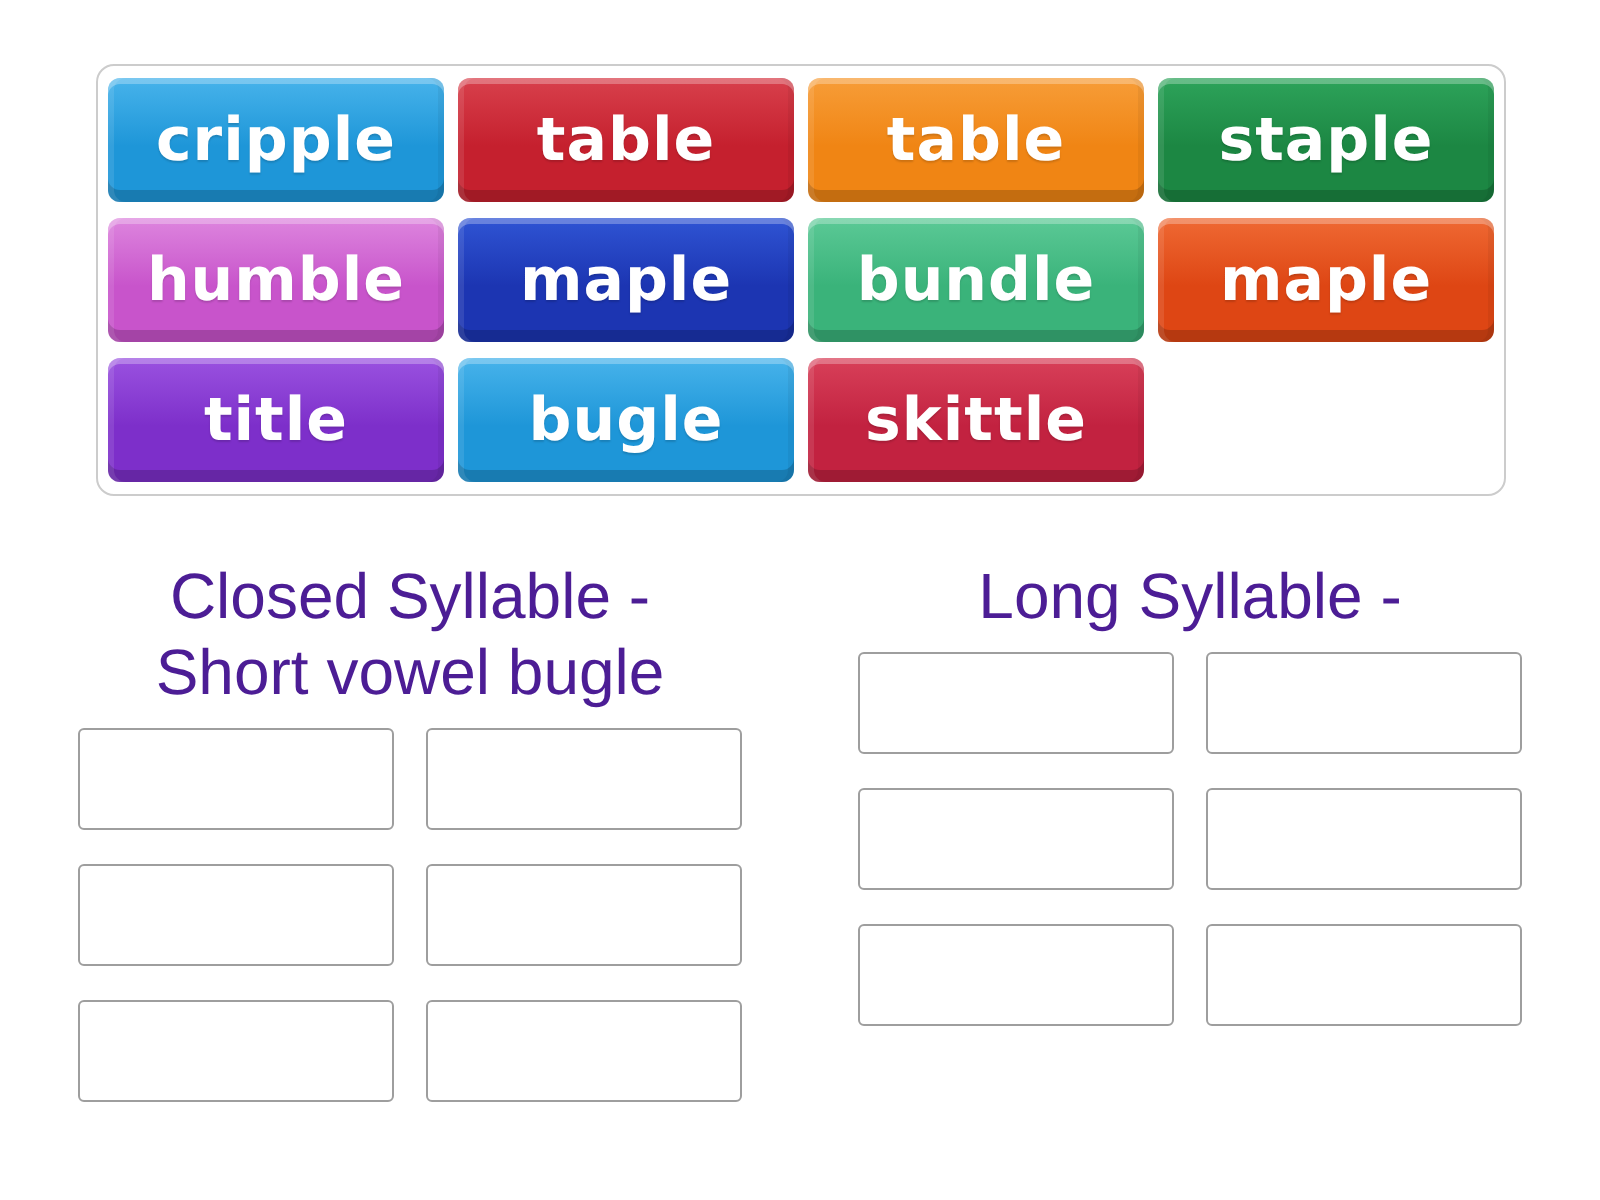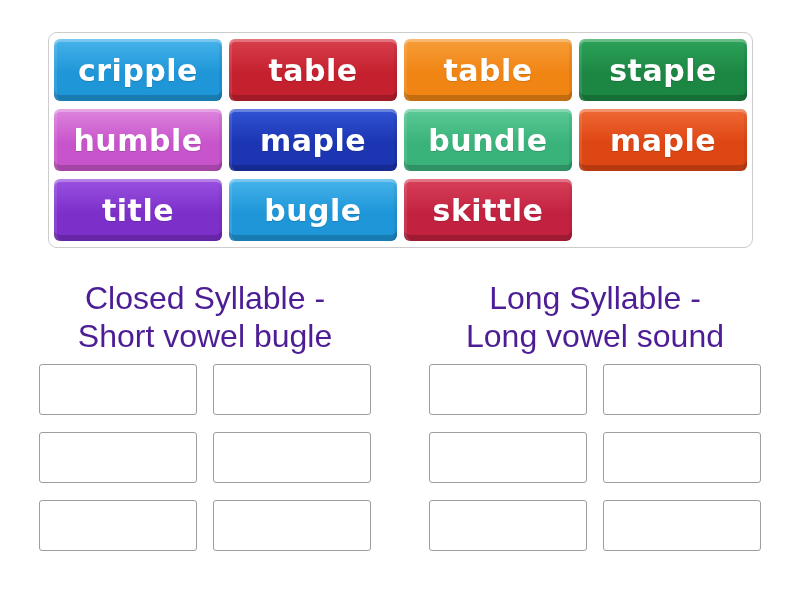--- a/index.html
+++ b/index.html
@@ -152,21 +152,20 @@
 
   <div class="slot"></div>
 
   <div class="slot"></div>
 </div>
   </div>
 
   <div class="group">
     <div class="group-title">
       <div>Long Syllable -</div>
-      <div>Long vowel sound</div>
     </div>
     <div class="slots">
   <div class="slot"></div>
 
   <div class="slot"></div>
 
   <div class="slot"></div>
 
   <div class="slot"></div>
 

